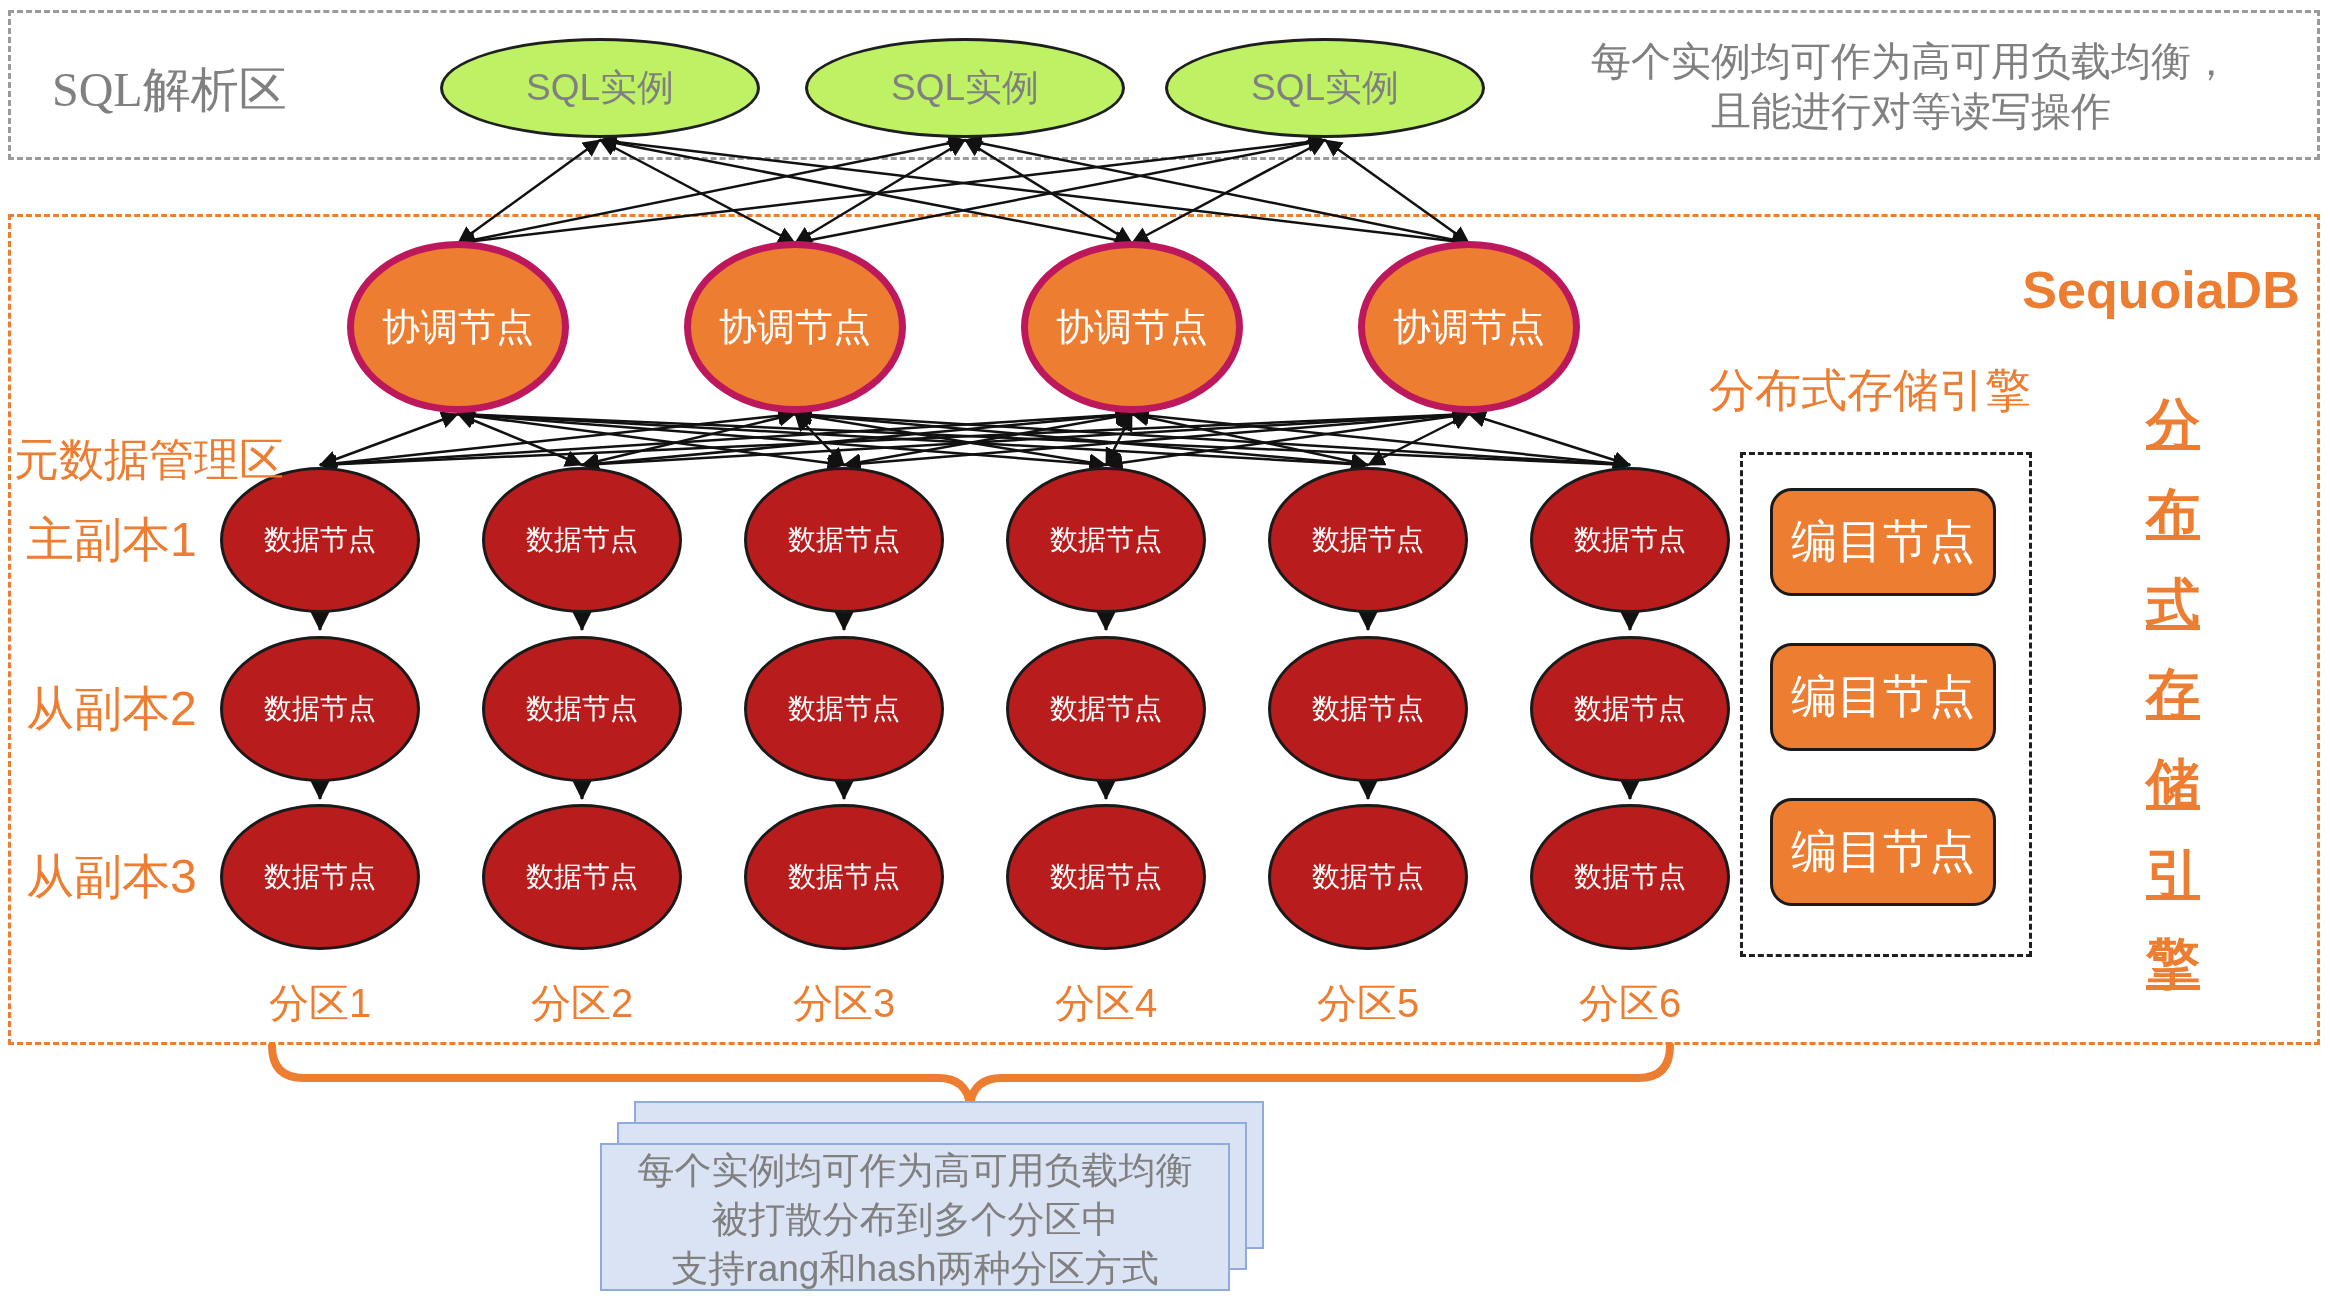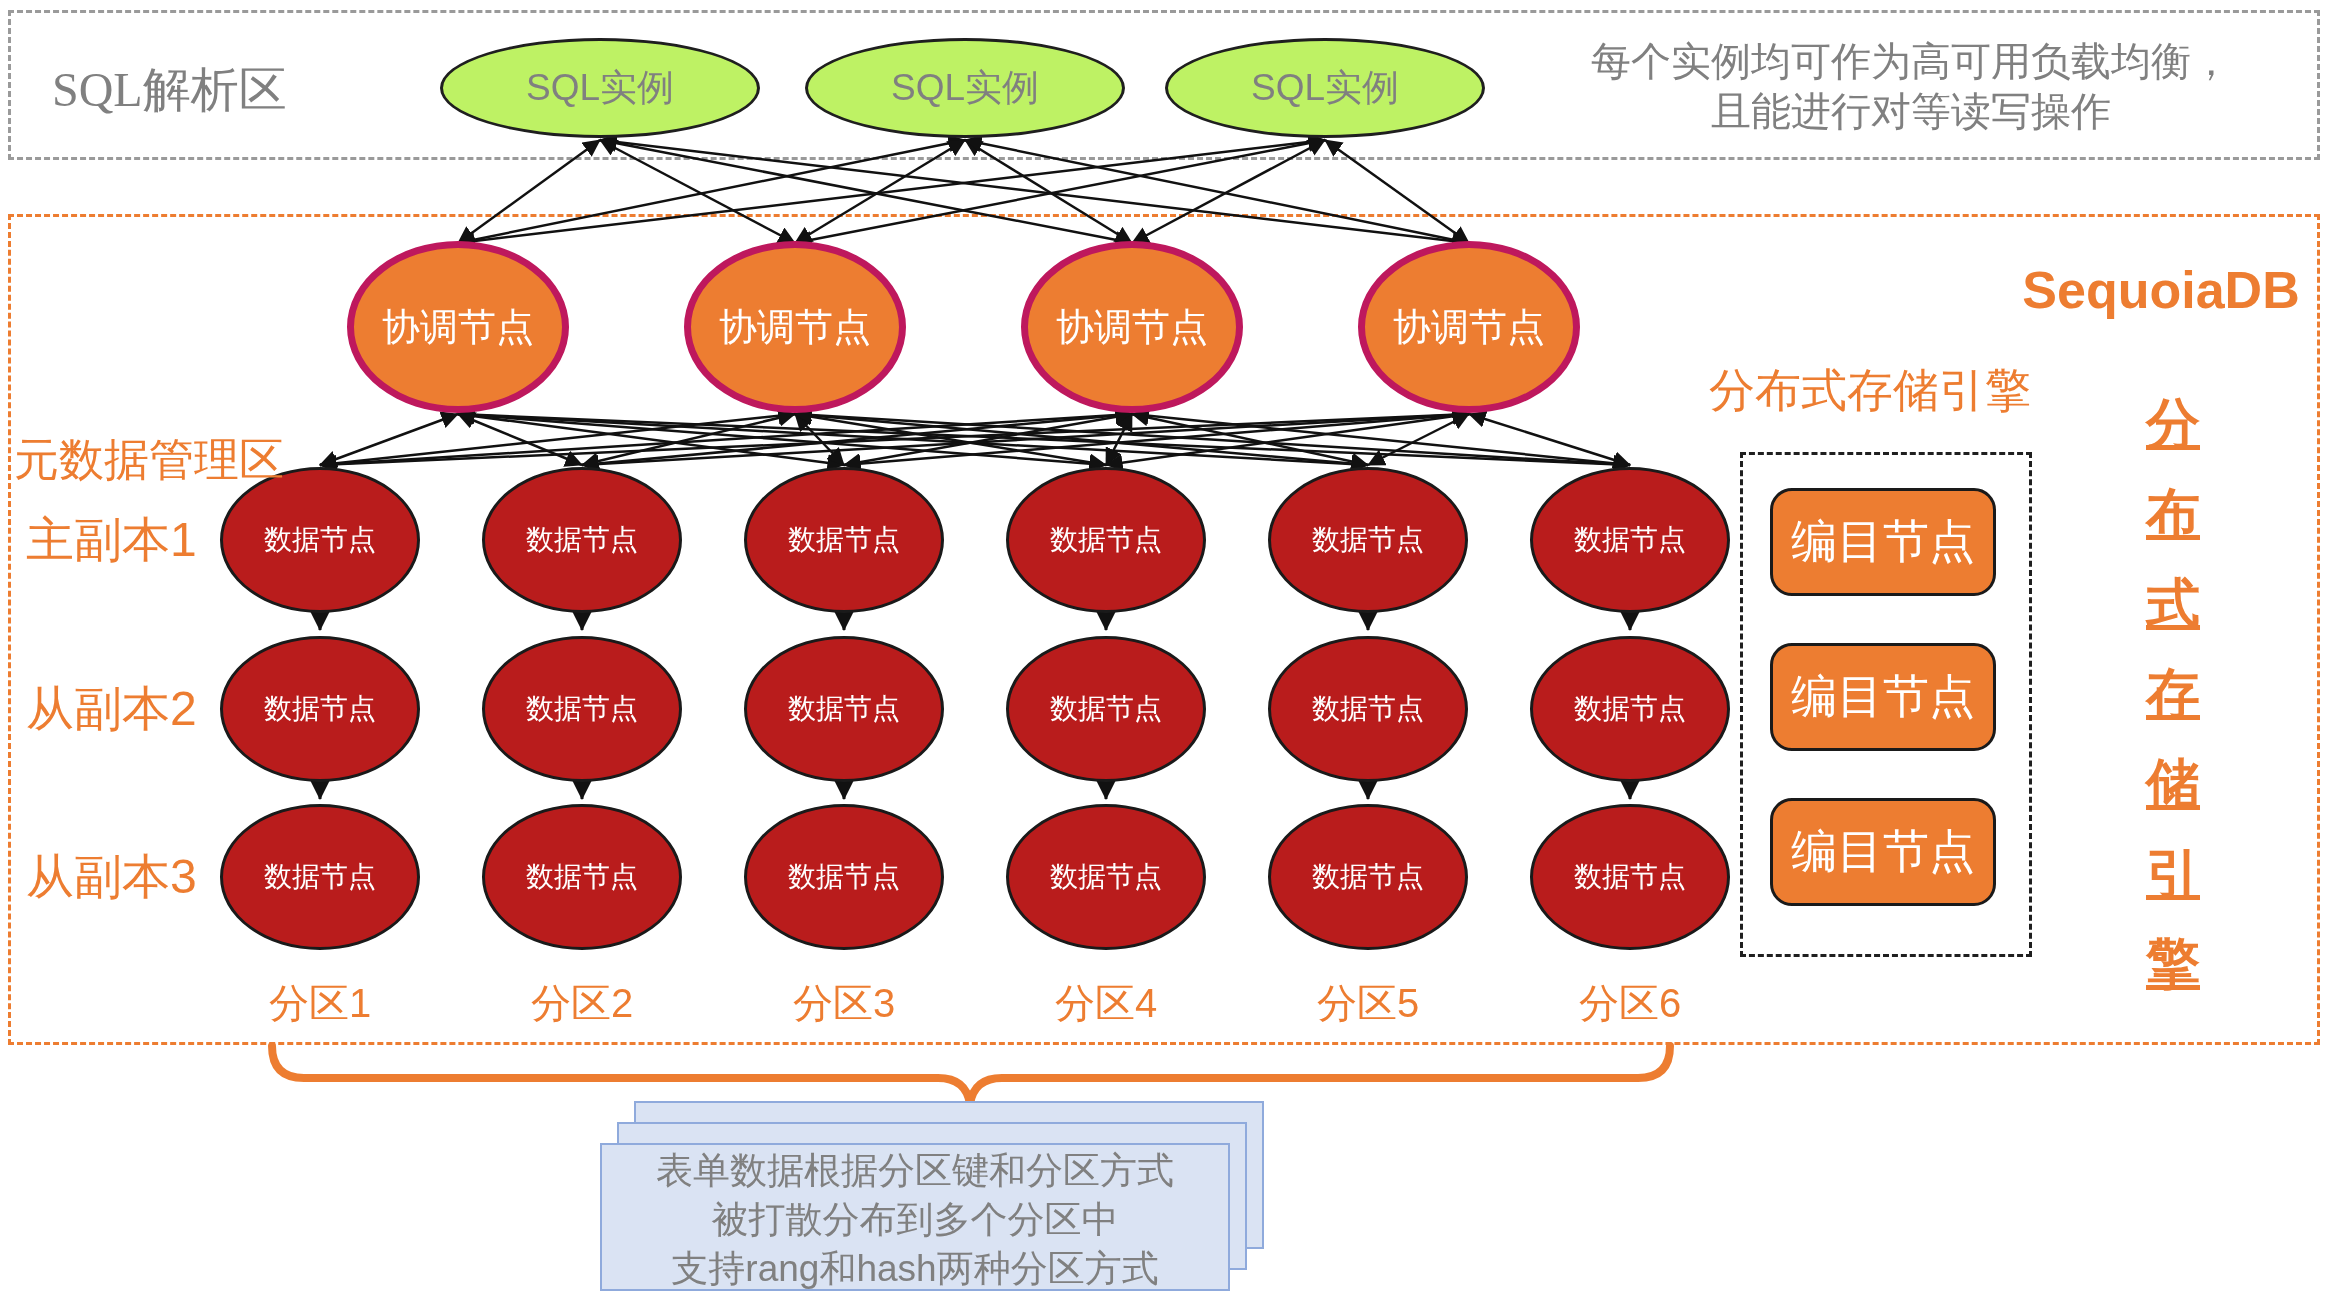--- a/index.html
+++ b/index.html
@@ -145,21 +145,21 @@
       <span>编目节点</span>
     </div>
   <div class="node catalog-node" style="top:798px">
       <span>编目节点</span>
     </div>
 
   <div class="callout-box" style="left:634px;top:1101px"></div>
   <div class="callout-box" style="left:617px;top:1122px"></div>
   <div class="callout-box" style="left:600px;top:1143px"></div>
   <div class="callout-text">
-    <span>表单数据根据分区键和分区方式</span><br>
+    <span>每个实例均可作为高可用负载均衡</span><br>
     <span>被打散分布到多个分区中</span><br>
     <span>支持rang和hash两种分区方式</span>
   </div>
 
 <div class="node ellipse coord-node" style="left: 347px;">
       <span>协调节点</span>
     </div>
     <div class="node ellipse coord-node" style="left: 684px;">
       <span>协调节点</span>
     </div>

